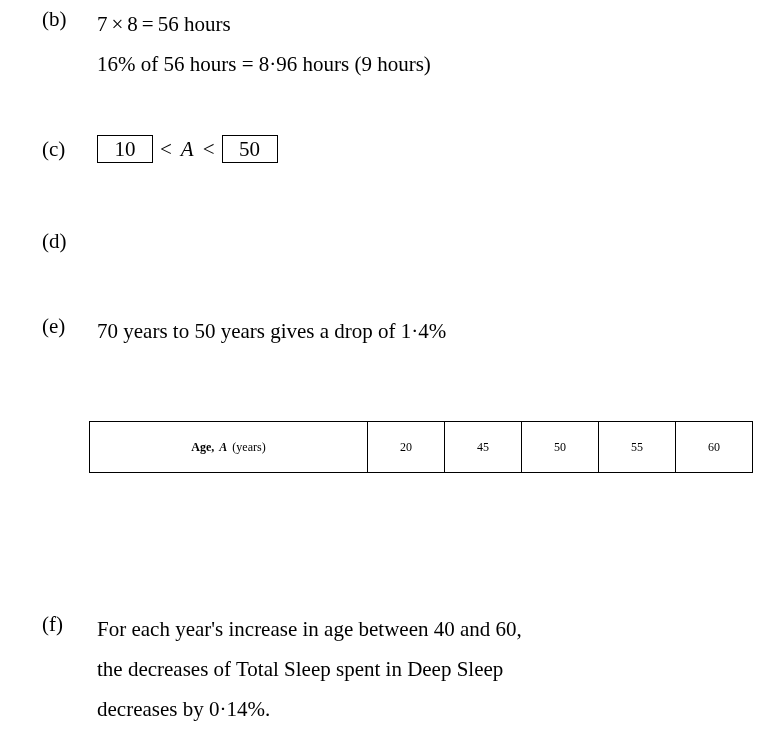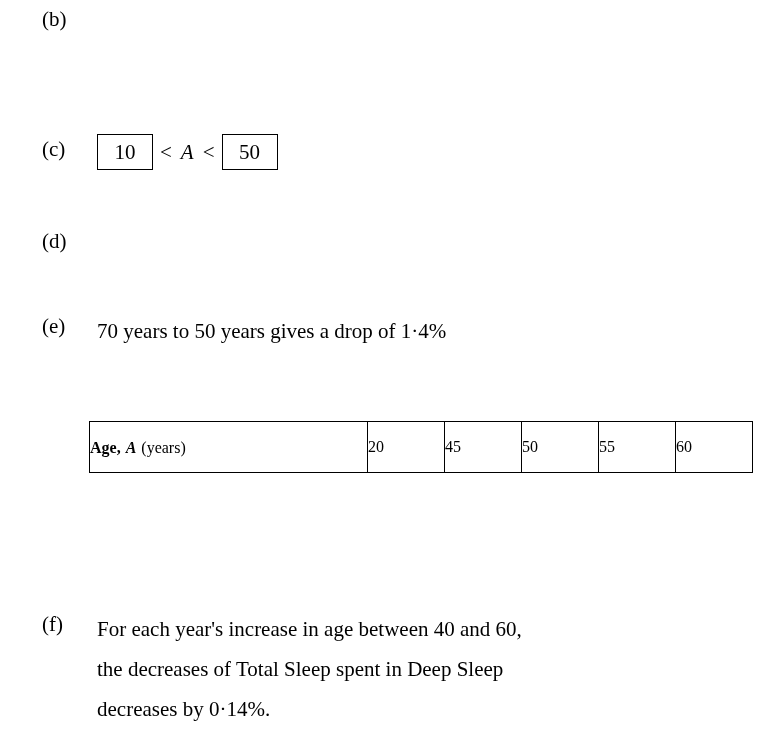--- a/index.html
+++ b/index.html
@@ -55,21 +55,21 @@
     align-items: center;
     font-size: 21px;
     white-space: nowrap;
   }
   .boxval {
     border: 1.5px solid #000;
     display: inline-flex;
     align-items: center;
     justify-content: center;
     min-width: 56px;
-    height: 36px;
+    height: 28px;
     padding: 0 4px;
     box-sizing: border-box;
     font-size: 21px;
   }
   .ineq {
     padding: 0 7px;
     font-size: 21px;
   }
   .var-a {
     font-style: italic;
@@ -81,22 +81,23 @@
     position: absolute;
     left: 89px;
     top: 421px;
   }
   table.data {
     border-collapse: collapse;
     table-layout: fixed;
   }
   table.data td {
     border: 1.4px solid #000;
+    text-align: center;
     vertical-align: middle;
-    font-size: 16px;
+    font-size: 12px;
     padding: 0;
   }
   td.label-cell {
     width: 277px;
     text-align: left;
     padding: 0 0 0 10px;
     font-weight: bold;
     font-size: 17.5px;
     line-height: 23px;
   }
@@ -106,20 +107,24 @@
   .label-reg { font-weight: normal; }
   .label-var { font-style: italic; font-weight: bold; }
 </style>
 </head>
 <body>
 
 <div class="page">
 
   <div class="part" style="left:42px; top:4px;">
     <div class="marker">(b)</div>
+    <div class="body-col">
+      <div class="line"><span>7</span><span class="op">×</span><span>8</span><span class="op">=</span><span>56 hours</span></div>
+      <div class="line">16% of 56 hours = 8·96 hours (9 hours)</div>
+    </div>
   </div>
 
   <div class="part" style="left:42px; top:134px;">
     <div class="marker">(c)</div>
     <div class="body-col">
       <div class="c-row">
         <span class="boxval">10</span>
         <span class="ineq">&lt;</span>
         <span class="var-a">A</span>
         <span class="ineq">&lt;</span>

